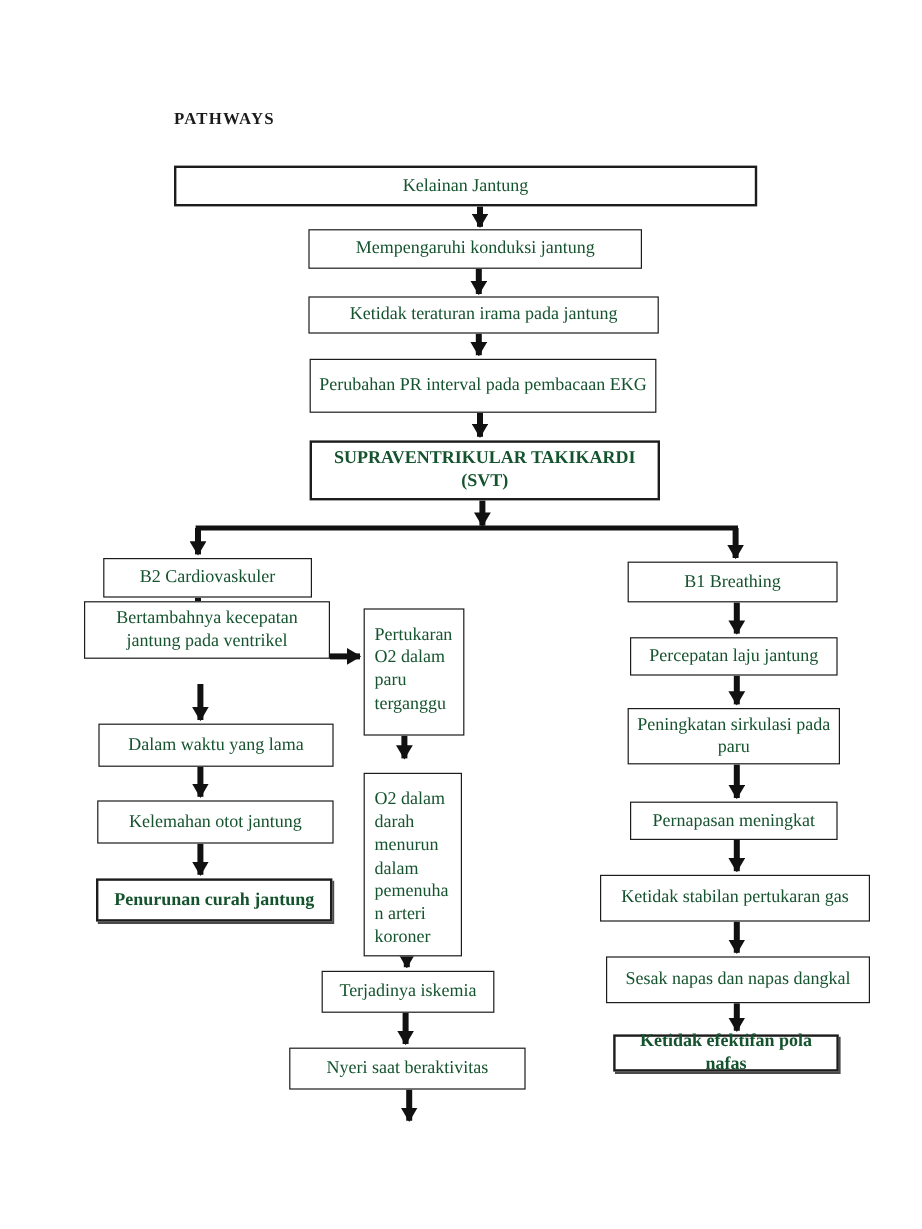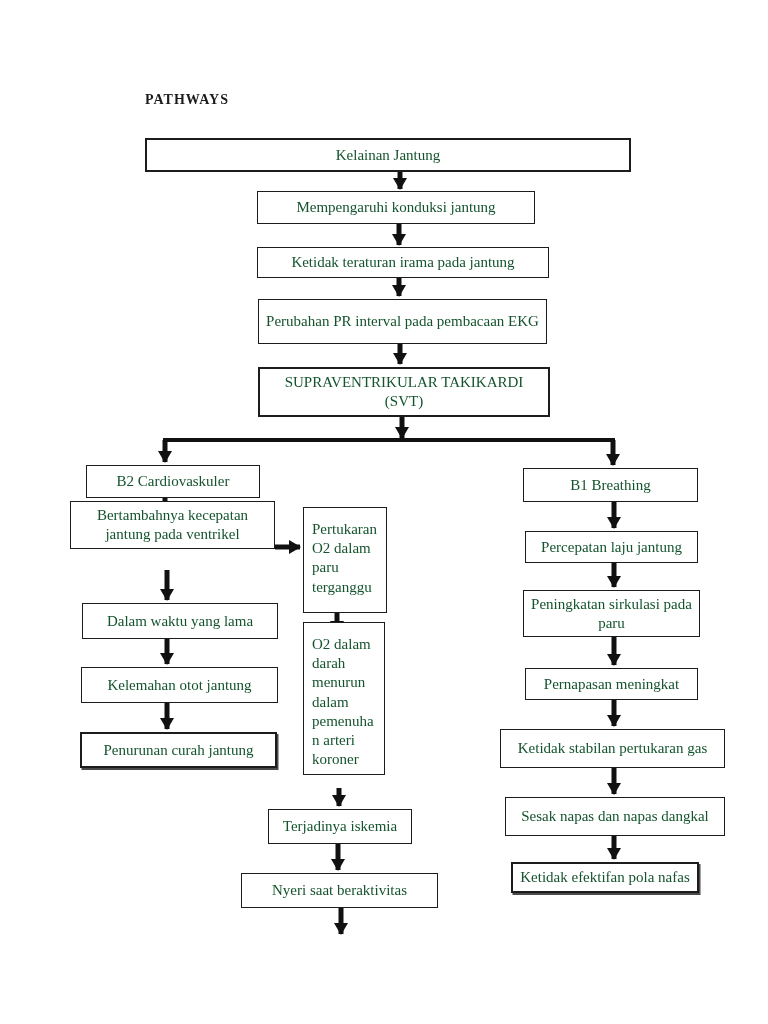--- a/index.html
+++ b/index.html
@@ -31,21 +31,21 @@
     background:#ffffff;
     display:flex;
     align-items:center;
     justify-content:center;
     text-align:center;
     font-size:15px;
     line-height:1.25;
     padding:2px 6px;
     color:#14532d;
   }
-  .node.bold{font-weight:normal;}
+  .node.bold{font-weight:bold;}
   .node.heavy{border-width:2px;}
   .node.terminal{border-width:2px;box-shadow:1.5px 2px 0 #4a4a4a;}
   .node.wrap-left{
     align-items:flex-start;
     justify-content:flex-start;
     text-align:left;
     padding:12px 4px 4px 8px;
     overflow-wrap:break-word;
     word-break:break-word;
     line-height:1.28;
@@ -106,21 +106,21 @@
   <div class="node" style="left:70px;top:501px;width:205px;height:48px">Bertambahnya kecepatan jantung pada ventrikel</div>
 
   <div class="node" style="left:82px;top:603px;width:196px;height:36px">Dalam waktu yang lama</div>
 
   <div class="node" style="left:81px;top:667px;width:197px;height:36px">Kelemahan otot jantung</div>
 
   <div class="node bold terminal" style="left:80px;top:732px;width:197px;height:36px">Penurunan curah jantung</div>
 
   <div class="node wrap-left" style="left:303px;top:507px;width:84px;height:106px">Pertukaran O2 dalam paru terganggu</div>
 
-  <div class="node wrap-left" style="left:303px;top:622px;width:82px;height:153px">O2 dalam darah menurun dalam pemenuhan arteri koroner</div>
+  <div class="node wrap-left" style="left:303px;top:644px;width:82px;height:153px">O2 dalam darah menurun dalam pemenuhan arteri koroner</div>
 
   <div class="node" style="left:268px;top:809px;width:144px;height:35px">Terjadinya iskemia</div>
 
   <div class="node" style="left:241px;top:873px;width:197px;height:35px">Nyeri saat beraktivitas</div>
 
 
   <div class="node" style="left:523px;top:468px;width:175px;height:34px">B1 Breathing</div>
 
   <div class="node" style="left:525px;top:531px;width:173px;height:32px">Percepatan laju jantung</div>
 

